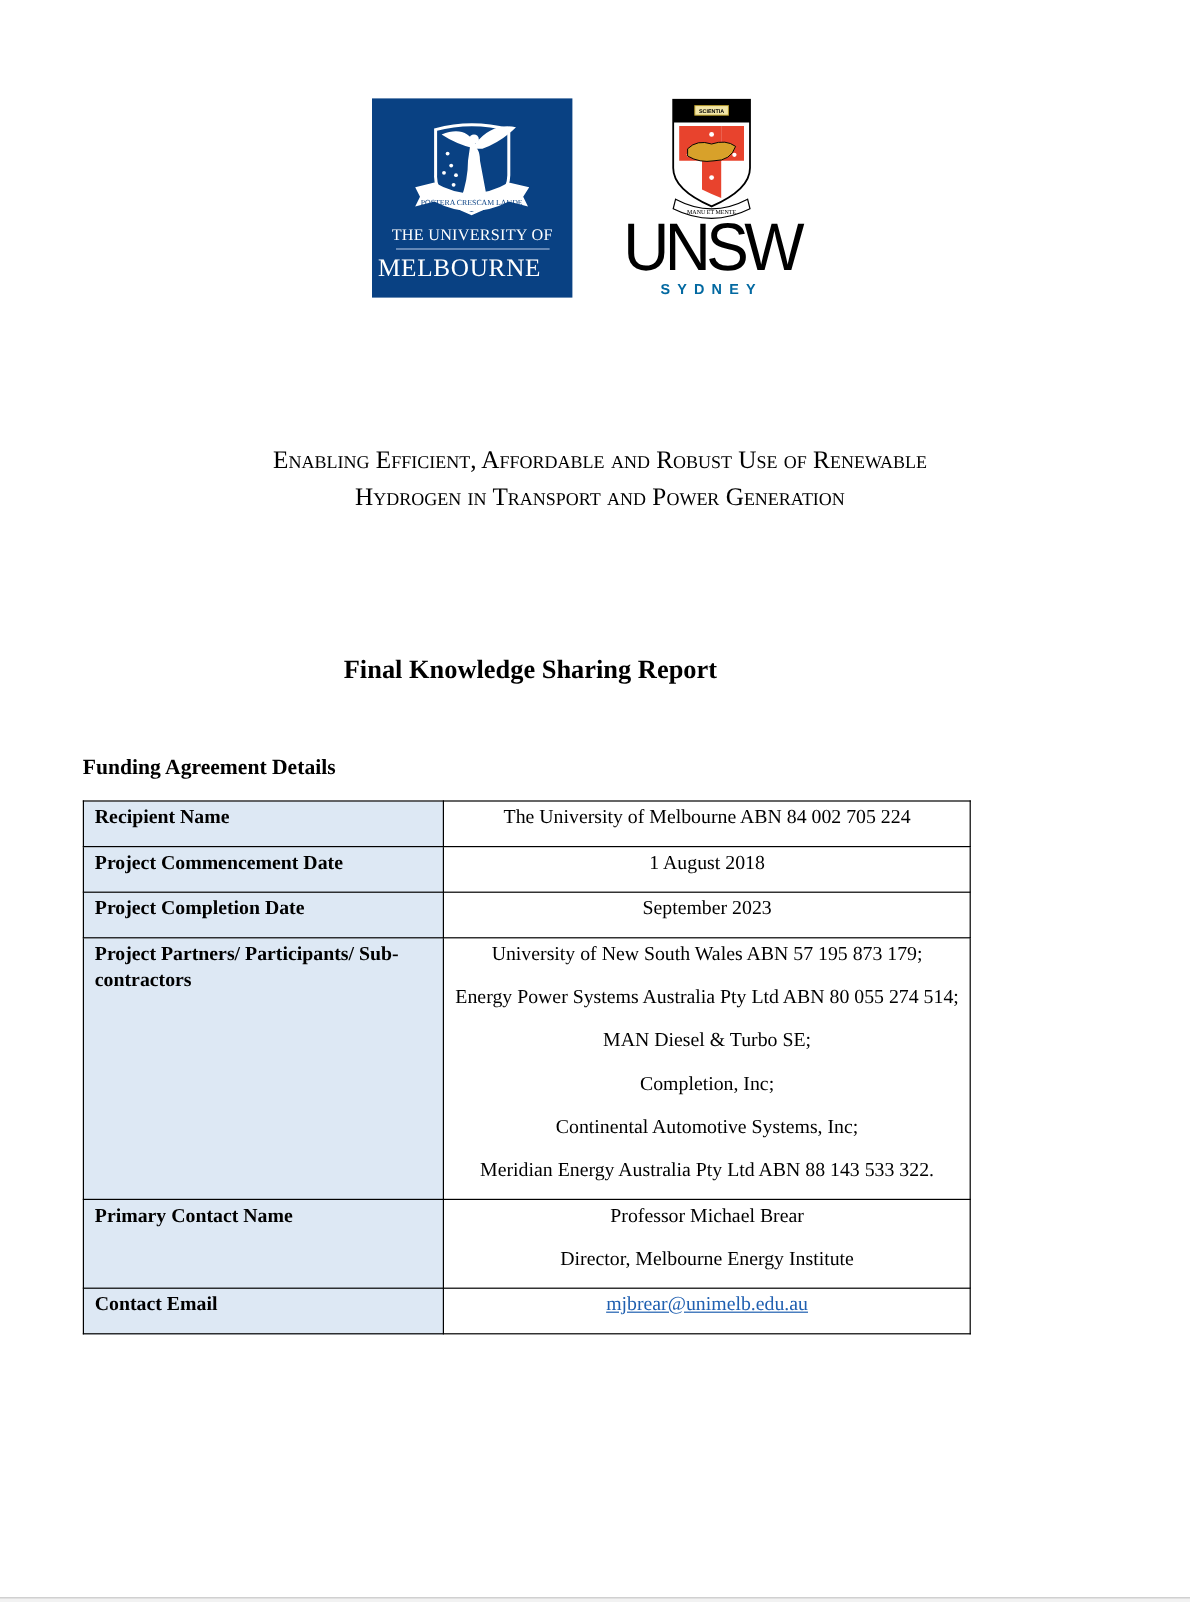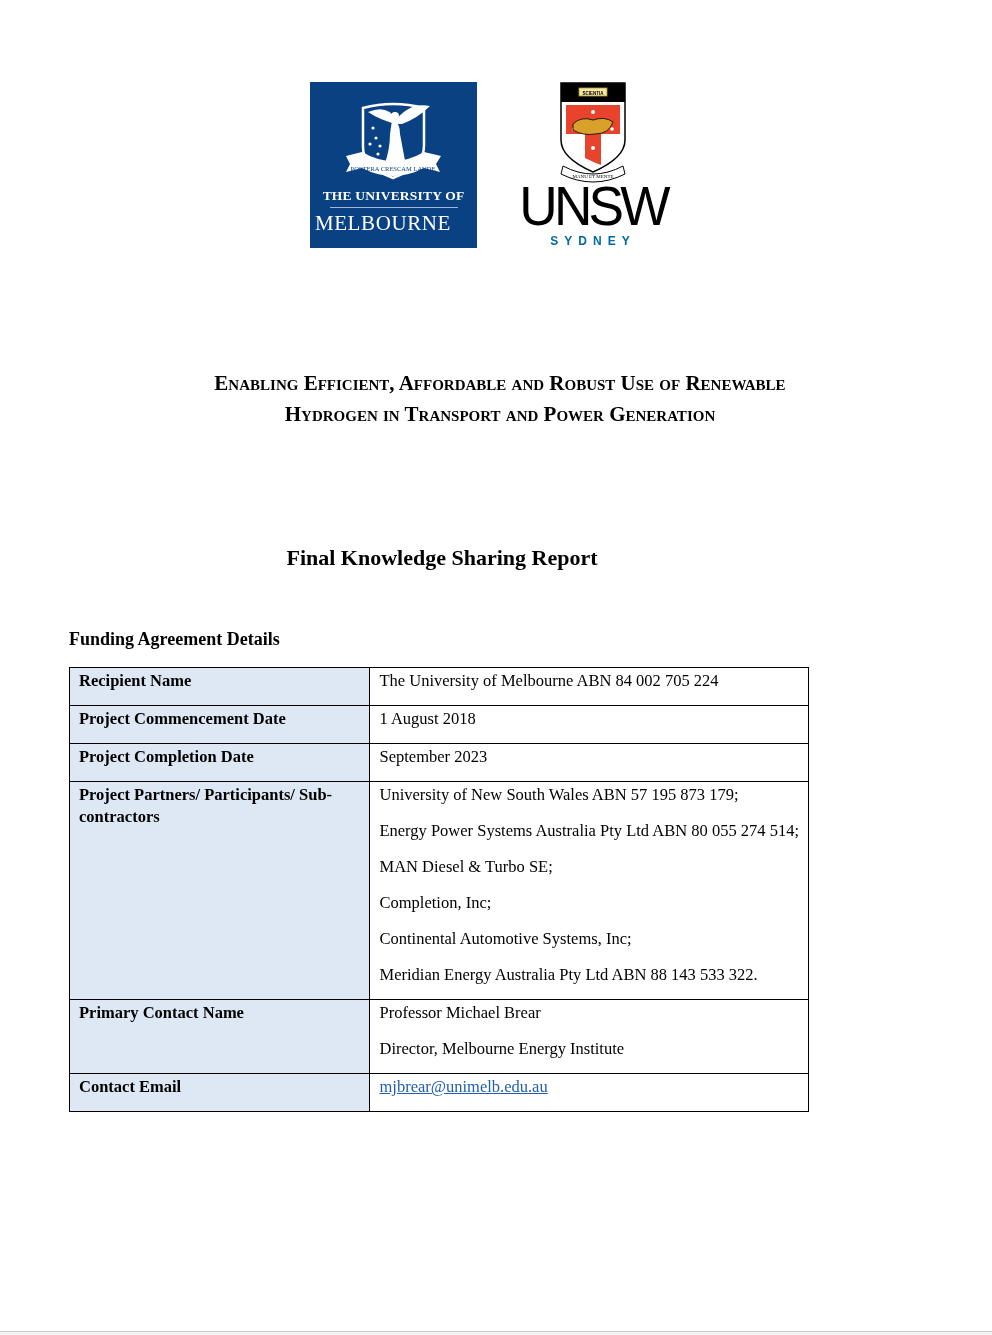--- a/index.html
+++ b/index.html
@@ -10,21 +10,21 @@
     .page { position: absolute; left: 0; top: 0; width: 992px; height: 1331px; background: #fff; }
     .bottom-bar { position: absolute; left: 0; top: 1331px; width: 992px; height: 4px; background: #f2f2f2; border-top: 1px solid #c8c8c8; }
 
     
     .logo-melb {
       position: absolute; left: 310px; top: 82px; width: 167px; height: 166px; background: #094183;
     }
     .logo-melb svg { position: absolute; left: 30px; top: 12px; }
     .melb-line1 {
       position: absolute; left: 0; top: 106px; width: 167px; text-align: center;
-      color: #fff; font-size: 13.5px; letter-spacing: 0.2px; font-family: "Liberation Serif", serif; font-weight: bold;
+      color: #fff; font-size: 13.5px; letter-spacing: 0.2px; font-family: "Liberation Serif", serif;
     }
     .melb-rule { position: absolute; left: 20px; top: 125px; width: 128px; height: 1px; background: #9fb7d8; }
     .melb-line2 {
       position: absolute; left: 0; top: 129px; width: 141px; text-align: right;
       color: #fff; font-size: 21px; letter-spacing: 0.6px; font-family: "Liberation Serif", serif;
     }
     .logo-unsw { position: absolute; left: 510px; top: 82px; width: 166px; height: 168px; }
     .logo-unsw svg.shield { position: absolute; left: 49px; top: 0; }
     .unsw-word {
       position: absolute; left: 0; top: 96px; width: 166px; text-align: center;
@@ -32,21 +32,21 @@
       transform: scaleX(0.95); line-height: 1; color: #000;
     }
     .unsw-sydney {
       position: absolute; left: 0; top: 152px; width: 166px; text-align: center;
       font-family: "Liberation Sans", sans-serif; font-size: 12px; font-weight: bold; letter-spacing: 6px; color: #0369a1;
     }
 
     
     .doc-title {
       position: absolute; left: 100px; top: 368px; width: 800px; text-align: center;
-      font-weight: bold; font-variant: small-caps; font-size: 21px; line-height: 31px;
+      font-weight: normal; font-variant: small-caps; font-size: 21px; line-height: 31px;
       font-family: "Liberation Serif", serif;
     }
     .report-title {
       position: absolute; left: 0; top: 545px; width: 884px; text-align: center;
       font-weight: bold; font-size: 22px; font-family: "Liberation Serif", serif;
     }
     .section-heading {
       position: absolute; left: 69px; top: 629px; font-weight: bold; font-size: 18px;
       font-family: "Liberation Serif", serif;
     }
@@ -54,21 +54,21 @@
     
     table.details {
       position: absolute; left: 69px; top: 667px; width: 740px;
       border-collapse: collapse; font-size: 16.5px; font-family: "Liberation Serif", serif;
     }
     table.details td {
       border: 1.5px solid #000; vertical-align: top; padding: 0;
     }
     td.label-cell { width: 306px; background: #dde8f4; font-weight: bold; padding: 2px 8px 0 9px !important; line-height: 22px; }
     td.value-cell { padding: 2px 9px 0 9px !important; }
-    .val-line { line-height: 22px; height: 22px; margin-bottom: 14px; white-space: nowrap; }
+    .val-line { line-height: 22px; height: 22px; margin-bottom: 14px; white-space: nowrap; text-align: center; }
     .val-line:last-child { margin-bottom: 13px; }
     a.email-link { color: #1f5fb0; text-decoration: underline; }
   </style>
 </head>
 <body>
 
 <div class="page">
 
   <div class="logo-melb">
     <svg width="107" height="92" viewBox="0 0 107 92">

